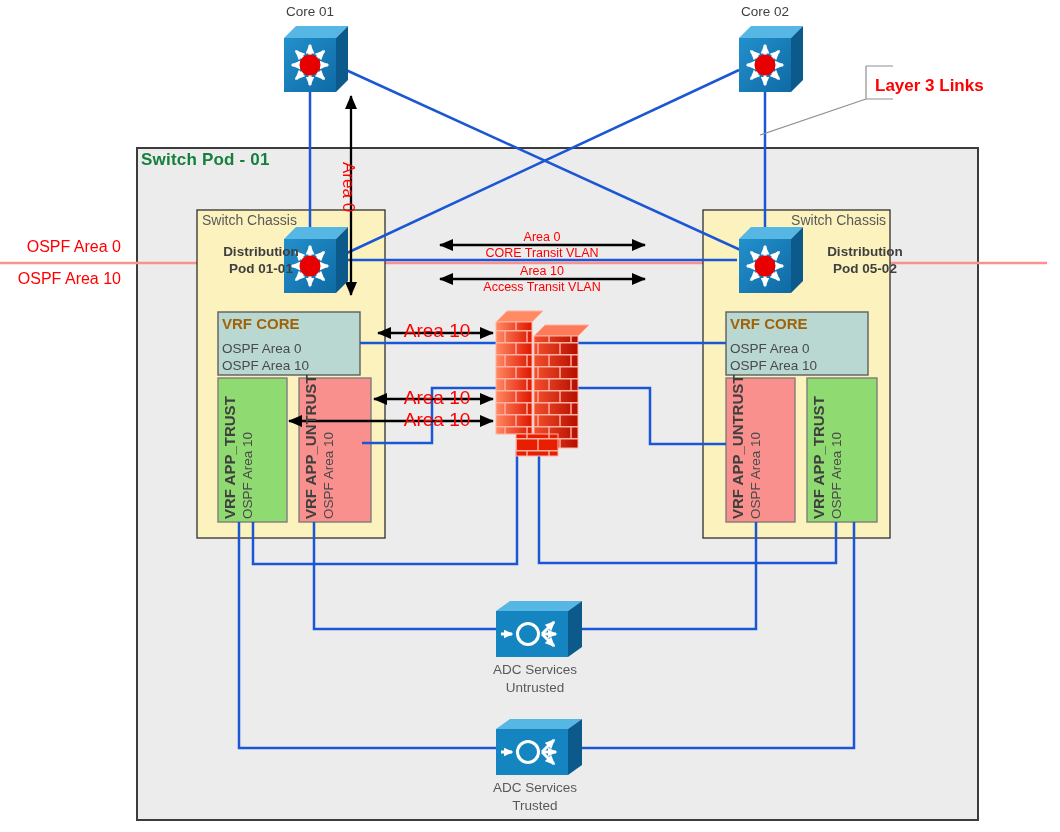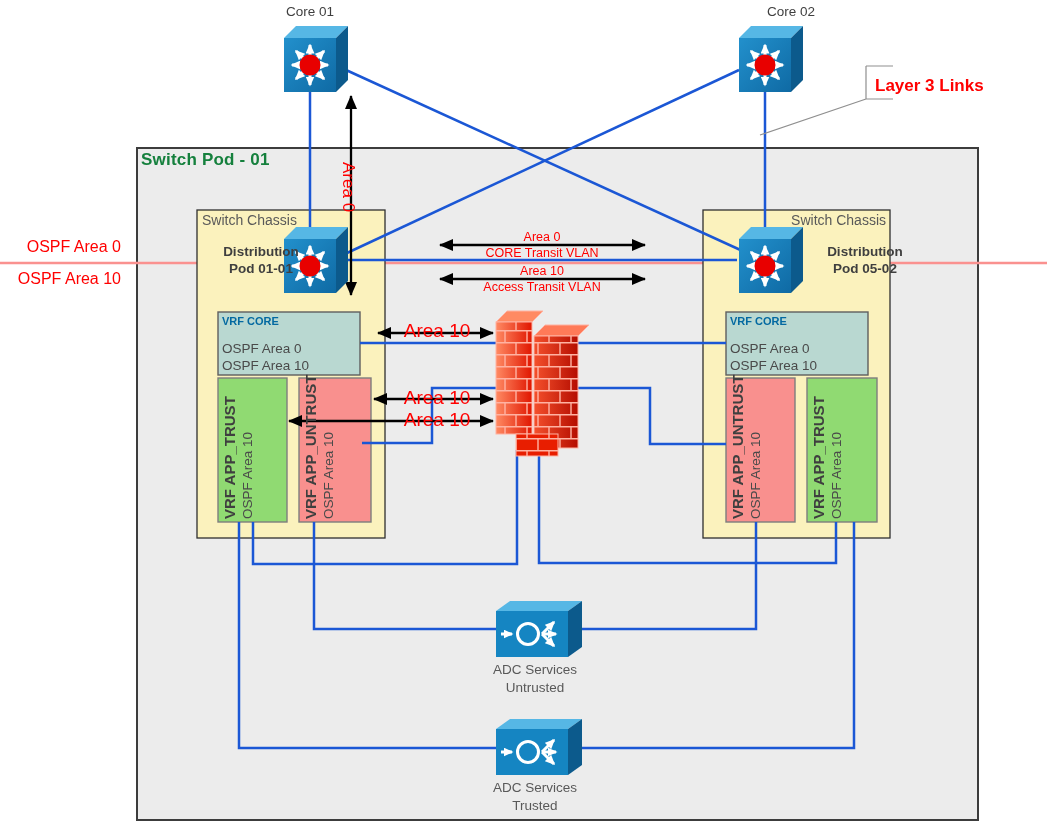--- a/index.html
+++ b/index.html
@@ -9,21 +9,21 @@
   .lbl{position:absolute;z-index:5;white-space:nowrap;}
   .rt{text-align:right;}
   .pod-title{font-size:17px;font-weight:bold;color:#15803d;letter-spacing:.2px;}
   .core-lbl{font-size:13.5px;font-weight:normal;color:#3f3f3f;width:100px;text-align:center;}
   .layer3{font-size:17px;font-weight:bold;color:#ff0000;}
   .ospf-side{font-size:16px;color:#ff0000;width:113px;text-align:right;}
   .transit{font-size:12.5px;color:#ff0000;width:220px;text-align:center;line-height:13px;}
   .fw-area{font-size:19px;color:#ff0000;width:96px;text-align:center;line-height:22px;}
   .chassis-lbl{font-size:14px;color:#595959;}
   .dist{font-size:13.5px;font-weight:bold;color:#3f3f3f;width:86px;text-align:center;line-height:17px;padding-left:20px;}
-  .vrf-title{font-size:11px;font-weight:bold;color:#0369a1;}
+  .vrf-title{font-size:15px;font-weight:bold;color:#a16207;}
   .vrf-line{font-size:13.5px;color:#4a4a4a;line-height:17px;}
   .adc-lbl{font-size:13.5px;color:#595959;width:152px;text-align:center;line-height:17.5px;}
   .vrot{position:absolute;transform-origin:0 0;transform:rotate(-90deg);width:140px;z-index:5;}
   .vrot .t1{font-size:15px;font-weight:bold;color:#3f3f3f;line-height:19px;white-space:nowrap;}
   .vrot .t2{font-size:13.5px;color:#4a4a4a;line-height:17px;white-space:nowrap;}
   .area0-rot{position:absolute;transform-origin:0 0;transform:rotate(90deg);
     font-size:17px;color:#ff0000;z-index:5;white-space:nowrap;}
 </style>
 </head>
 <body>
@@ -143,21 +143,21 @@
   <use href="#switch-icon" x="0" y="0" transform="translate(283,226)"></use>
   <use href="#switch-icon" x="0" y="0" transform="translate(738,226)"></use>
 
   <use href="#adc-icon" x="0" y="0" transform="translate(496,600)"></use>
   <use href="#adc-icon" x="0" y="0" transform="translate(496,718)"></use>
 </svg>
 
 <div class="lbl pod-title" style="left:141px;top:150px;">Switch Pod - 01</div>
 
 <div class="lbl core-lbl" style="left:260px;top:4px;">Core 01</div>
-<div class="lbl core-lbl" style="left:715px;top:4px;text-align:right;">Core 02</div>
+<div class="lbl core-lbl" style="left:715px;top:4px;">Core 02</div>
 
 <div class="lbl layer3" style="left:875px;top:76px;">Layer 3 Links</div>
 
 <div class="lbl ospf-side" style="left:8px;top:238px;">OSPF Area 0</div>
 <div class="lbl ospf-side" style="left:8px;top:270px;">OSPF Area 10</div>
 
 <div class="area0-rot" style="left:358px;top:162px;">Area 0</div>
 
 <div class="lbl transit" style="left:432px;top:231px;">Area 0</div>
 <div class="lbl transit" style="left:432px;top:247px;">CORE Transit VLAN</div>

